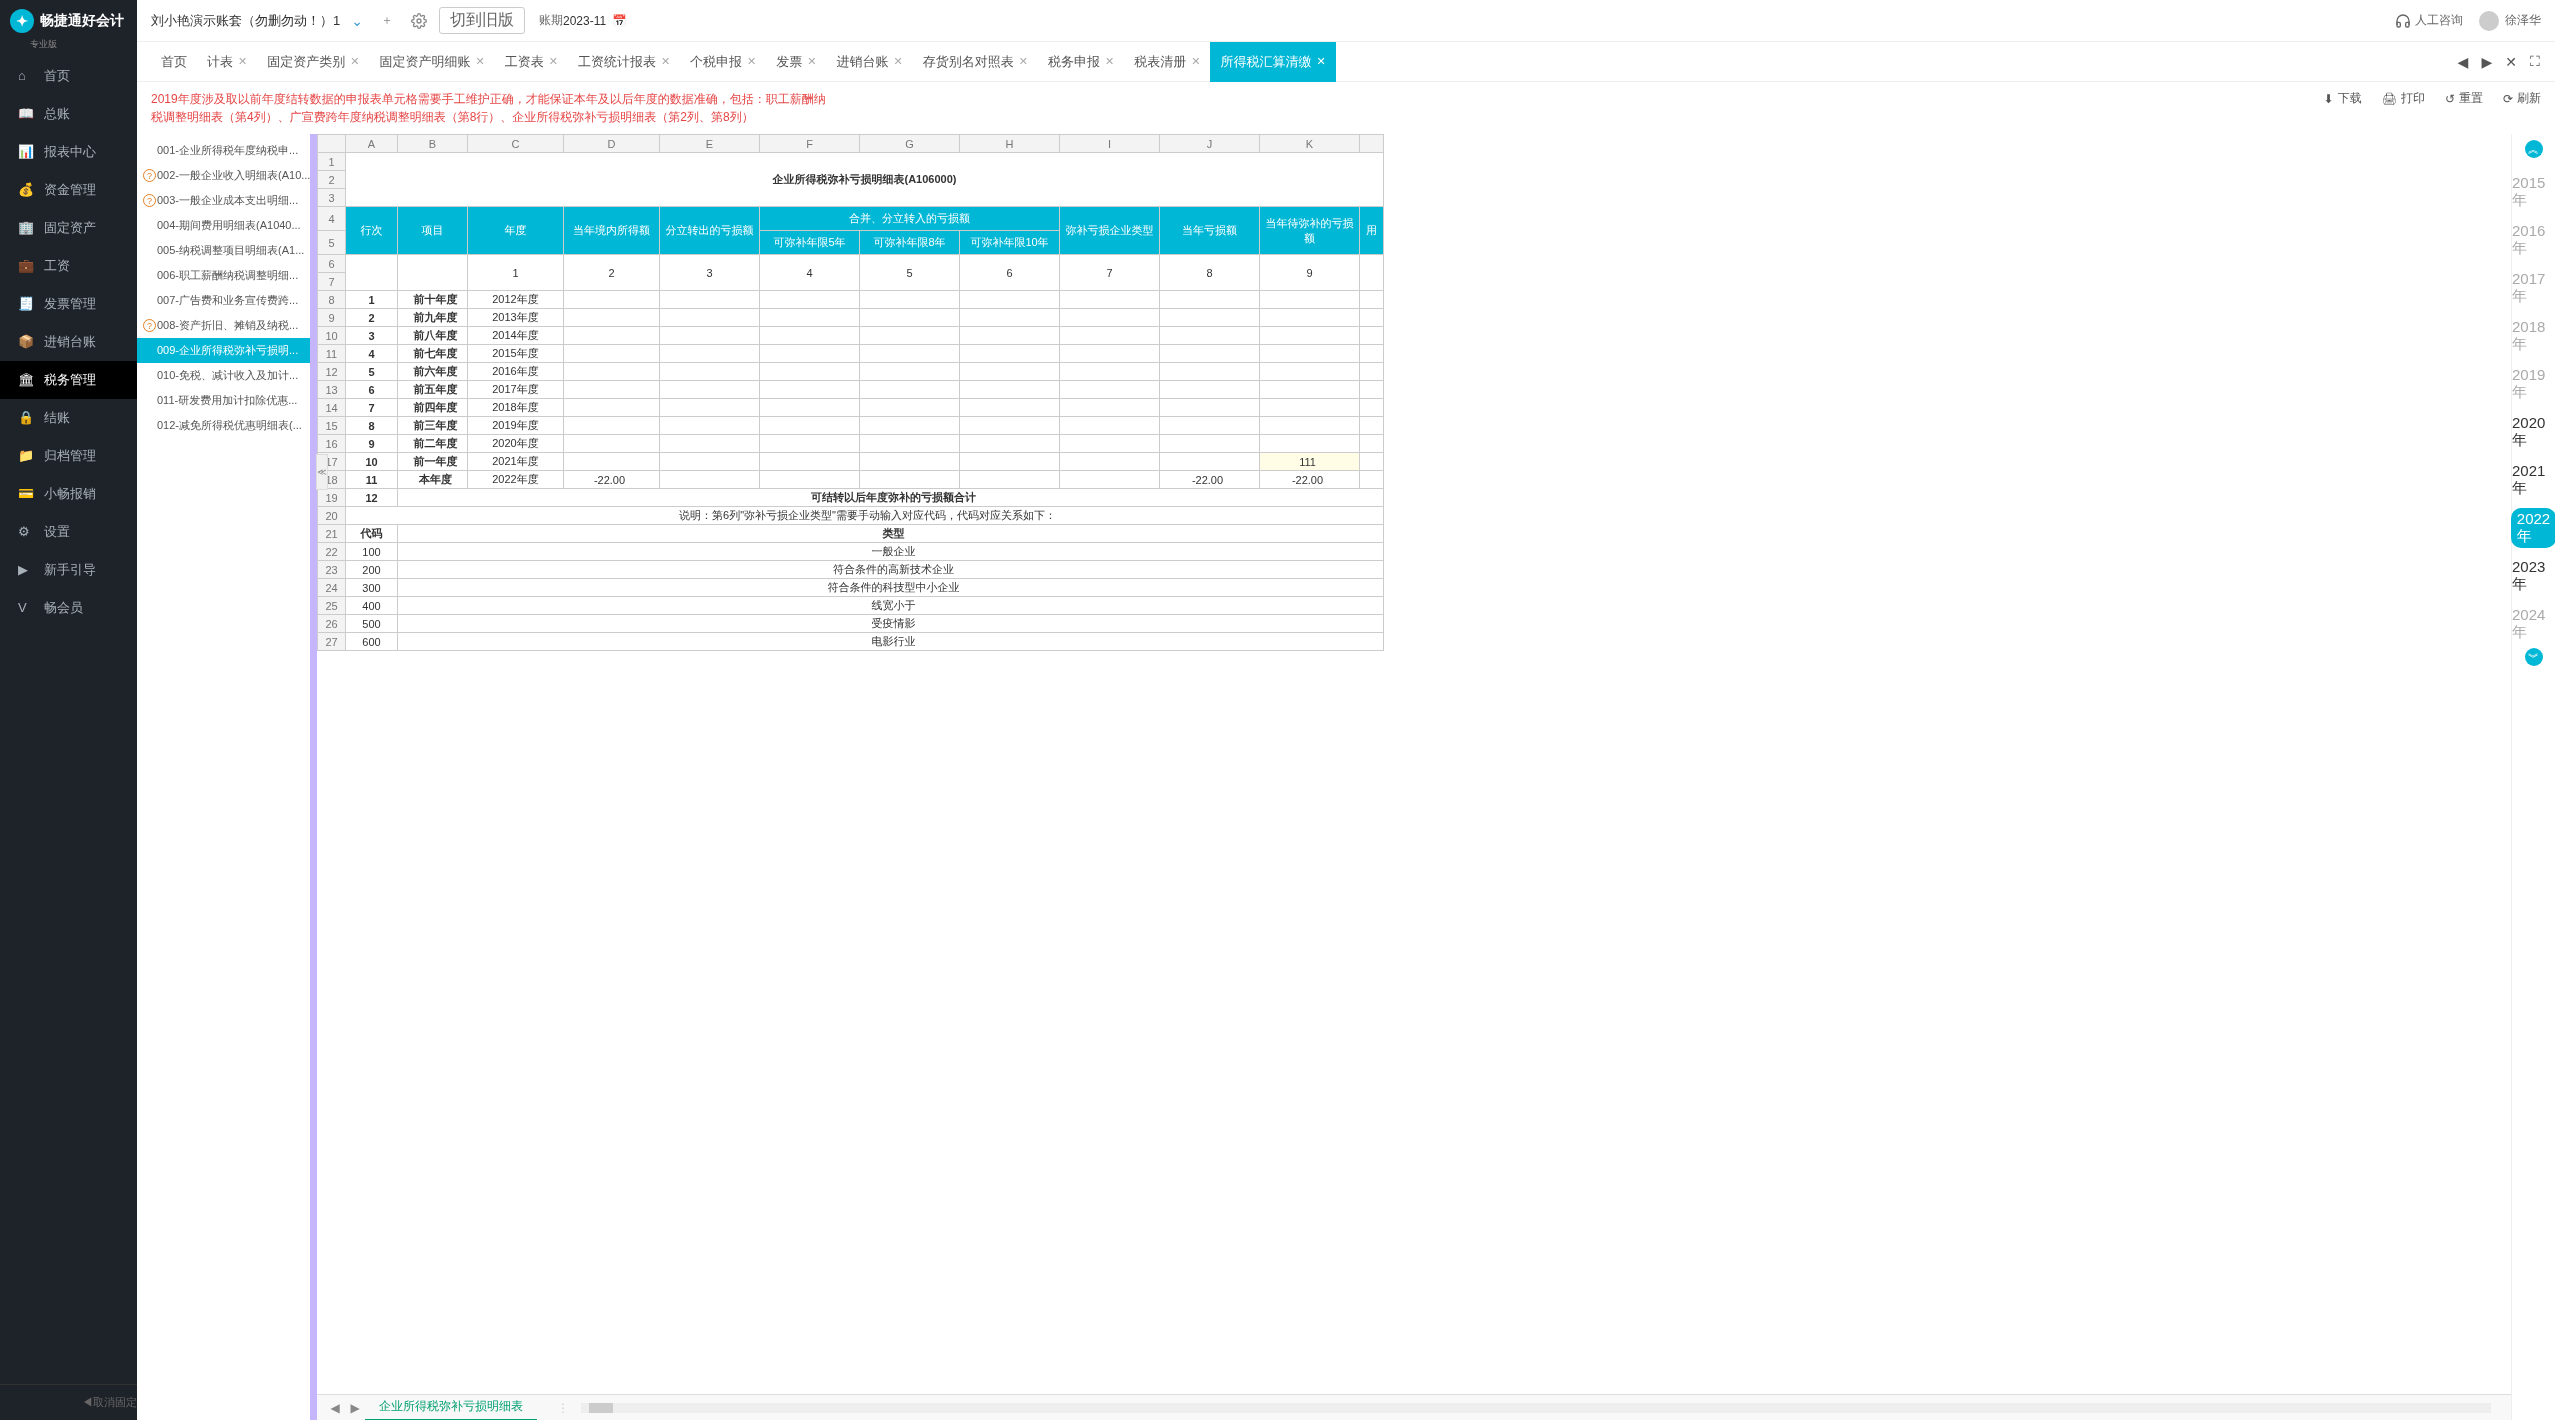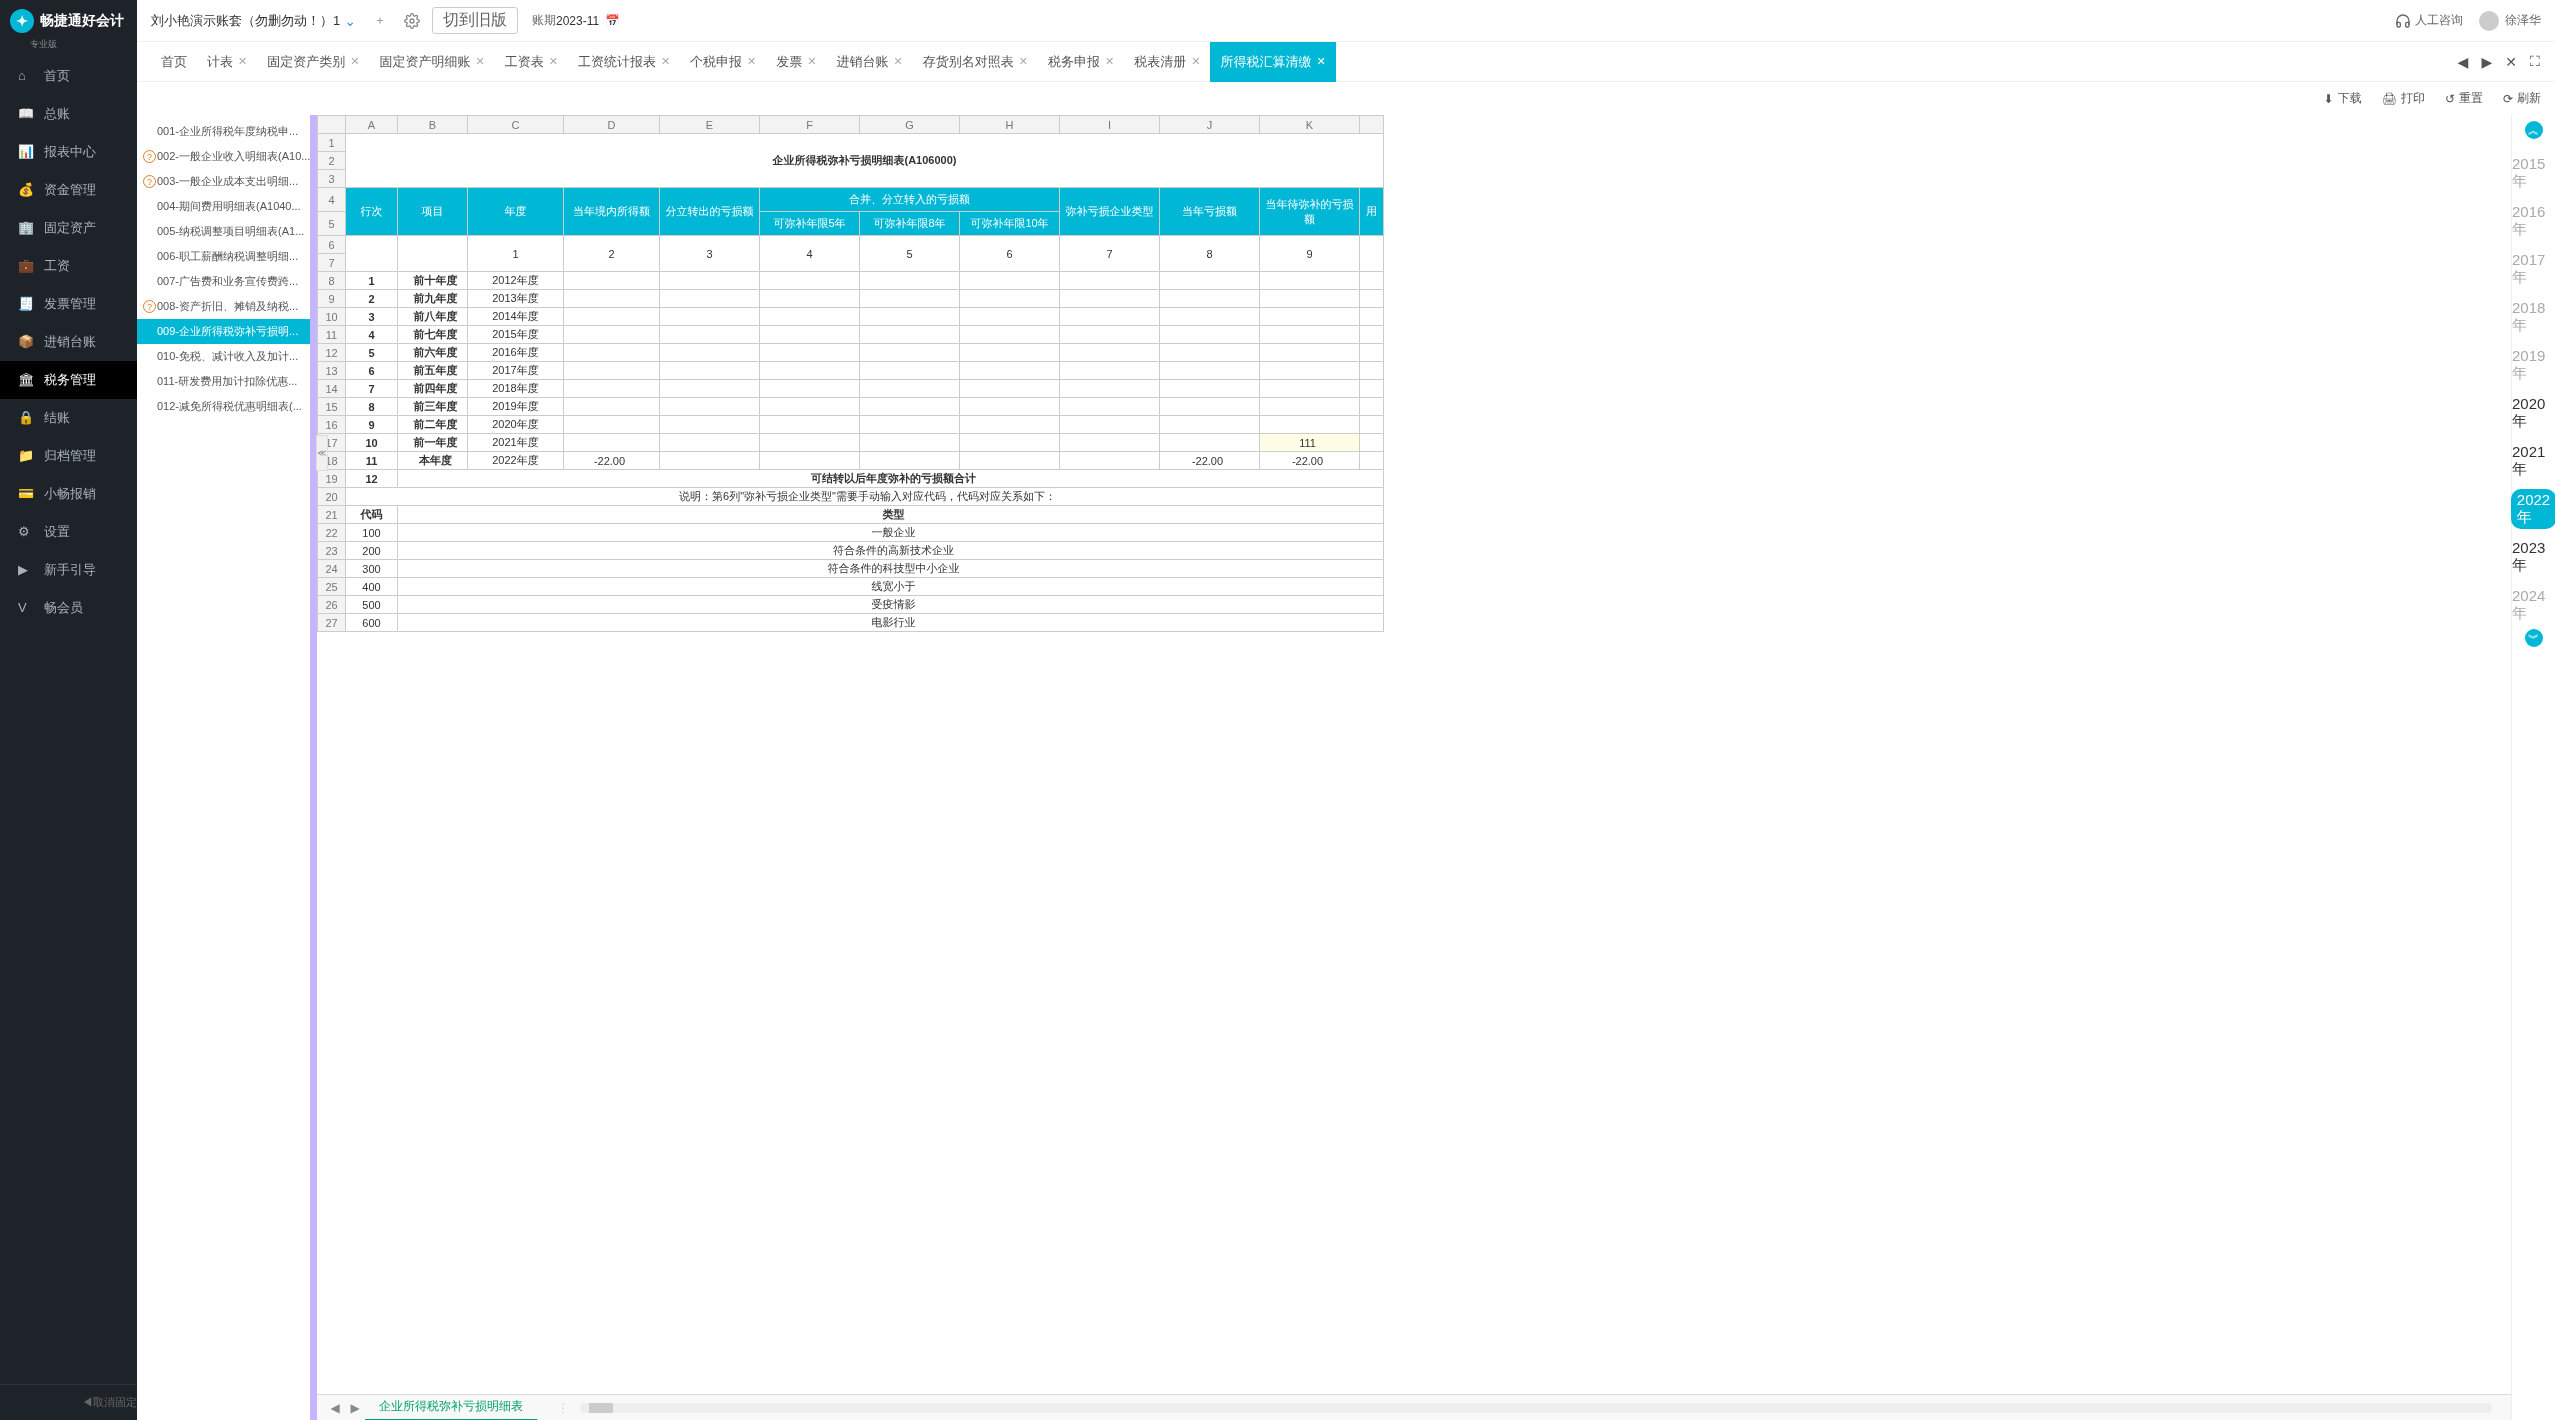--- a/index.html
+++ b/index.html
@@ -9,21 +9,21 @@
 .logo{height:42px;display:flex;align-items:center;padding:0 10px;color:#fff;font-size:14px;font-weight:bold}
 .logo-icon{width:24px;height:24px;background:#00b7d6;border-radius:50%;margin-right:6px;display:flex;align-items:center;justify-content:center;color:#fff;font-size:14px}
 .logo-sub{font-size:9px;color:#888;margin-left:30px;margin-top:-4px;padding-bottom:6px}
 .nav{flex:1;overflow-y:auto}
 .nav-item{height:38px;display:flex;align-items:center;padding:0 18px;cursor:pointer;font-size:13px}
 .nav-item.active{background:#000;color:#fff}
 .nav-icon{width:16px;height:16px;margin-right:10px;display:inline-block}
 .nav-foot{padding:10px 0;border-top:1px solid #333;font-size:11px;color:#666;text-align:right;cursor:pointer}
 .main{flex:1;display:flex;flex-direction:column;min-width:0}
 .topbar{height:42px;display:flex;align-items:center;padding:0 14px;border-bottom:1px solid #eee}
-.acct{font-size:13px;color:#333;margin-right:4px}
+.acct{font-size:13px;color:#333;margin-right:11px}
 .dd-icon{color:#3b9ed8;font-size:14px;margin-right:12px;cursor:pointer}
 .tb-icon{width:24px;height:24px;display:flex;align-items:center;justify-content:center;color:#888;cursor:pointer;margin-right:8px}
 .tb-old{border:1px solid #ccc;padding:2px 10px;border-radius:3px;color:#666;cursor:pointer;margin-right:14px;font-size:16px}
 .tb-period{color:#666;}
 .tb-date{color:#333;margin-right:6px}
 .tb-cal{color:#3b9ed8;cursor:pointer}
 .tb-spacer{flex:1}
 .tb-consult{display:flex;align-items:center;color:#666;cursor:pointer;margin-right:16px}
 .tb-user{display:flex;align-items:center;color:#666;cursor:pointer}
 .avatar{width:20px;height:20px;border-radius:50%;background:#ccc;margin-right:6px}
@@ -231,20 +231,21 @@
         <div class="tab-ctrl">
         <span>◀</span>
         <span>▶</span>
         <span>✕</span>
         <span>⛶</span>
       </div>
     </div>
 
     <div class="content">
       <div class="notice-row">
+        <div class="notice">2019年度涉及取以前年度结转数据的申报表单元格需要手工维护正确，才能保证本年及以后年度的数据准确，包括：职工薪酬纳税调整明细表（第4列）、广宣费跨年度纳税调整明细表（第8行）、企业所得税弥补亏损明细表（第2列、第8列）</div>
         <div class="actions">
           <span class="act">
               <span class="act-icon">⬇</span>
               <span>下载</span>
             </span>
           <span class="act">
               <span class="act-icon">🖨</span>
               <span>打印</span>
             </span>
           <span class="act">

